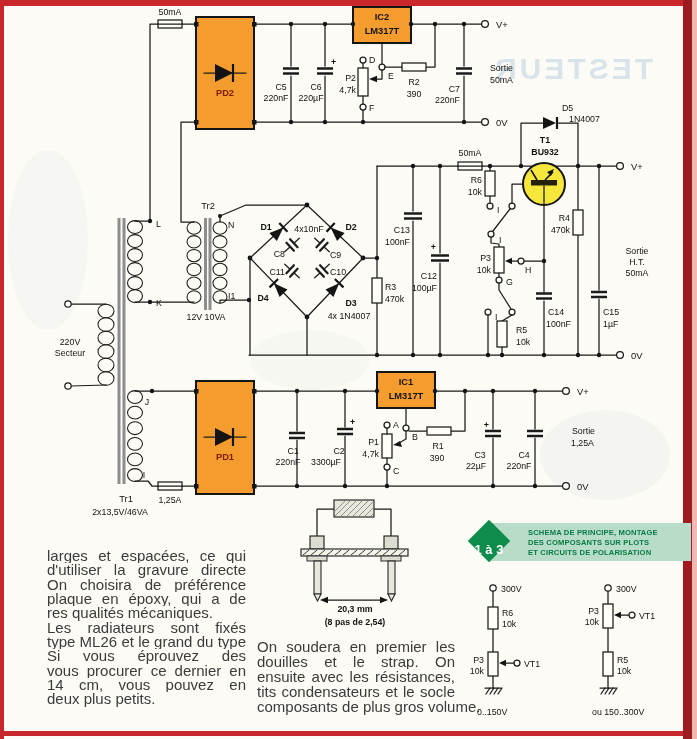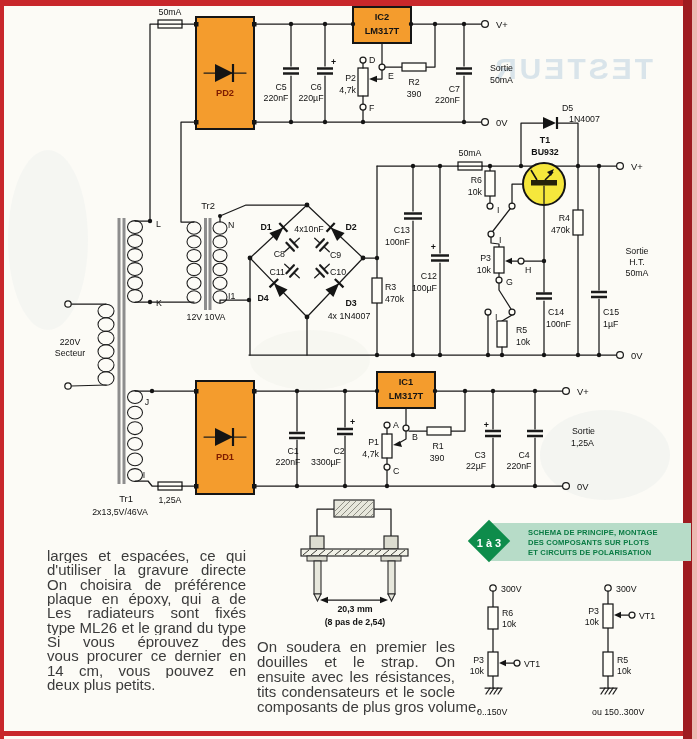--- a/index.html
+++ b/index.html
@@ -32,22 +32,22 @@
   #col2{left:257px;top:639px;width:198px;line-height:15px;}
   .jl{white-space:normal !important;text-align:justify;text-align-last:justify;height:14.35px;overflow:hidden;}
   #col2 .jl{height:15px;}
   
   #banner{position:absolute;left:488px;top:523px;width:203px;height:38px;background:#b7dcc8;}
   #banner .lines{padding:5px 0 0 40px;font-size:7.6px;font-weight:bold;color:#0a7b44;
                  line-height:10.1px;letter-spacing:0.15px;}
   #badge{position:absolute;left:468px;top:520px;width:42px;height:42px;}
   #badge .dia{position:absolute;left:6px;top:6px;width:30px;height:30px;background:#0e8c4b;
               transform:rotate(45deg);}
-  #badge .txt{position:absolute;left:0;top:2px;width:42px;height:42px;display:flex;align-items:center;
-              justify-content:center;color:#ffffff;font-weight:bold;font-size:11px;}
+  #badge .txt{position:absolute;left:0;top:8px;width:42px;height:42px;display:flex;align-items:center;
+              justify-content:center;color:#ffffff;font-weight:bold;font-size:13px;}
   
   #wm{position:absolute;left:455px;top:52px;width:235px;height:44px;transform:scaleX(-1);
       color:rgba(125,170,205,0.28);font-weight:bold;font-size:30px;letter-spacing:3px;
       text-align:center;pointer-events:none;}
 </style>
 </head>
 <body>
 
 <div id="page">
 
@@ -582,20 +582,21 @@
       <rect x="683" y="0" width="9" height="739" fill="#9E1B20"></rect>
       <rect x="692" y="0" width="5" height="739" fill="#EDB9B2"></rect>
     </g>
   </svg>
 
   <div id="col1" class="col">
     <div class="ln jl">larges et espacées, ce qui permet</div>
     <div class="ln jl">d'utiliser la gravure directe aussi bien</div>
     <div class="ln jl">On choisira de préférence une</div>
     <div class="ln jl">plaque en époxy, qui a de meilleu-</div>
+    <div class="ln">res qualités mécaniques.</div>
     <div class="ln jl">Les radiateurs sont fixés directement</div>
     <div class="ln jl">type ML26 et le grand du type ML25.</div>
     <div class="ln jl">Si vous éprouvez des difficultés à</div>
     <div class="ln jl">vous procurer ce dernier en version</div>
     <div class="ln jl">14 cm, vous pouvez en associer</div>
     <div class="ln">deux plus petits.</div>
   </div>
 
   <div id="col2" class="col">
     <div class="ln jl">On soudera en premier les petites</div>

